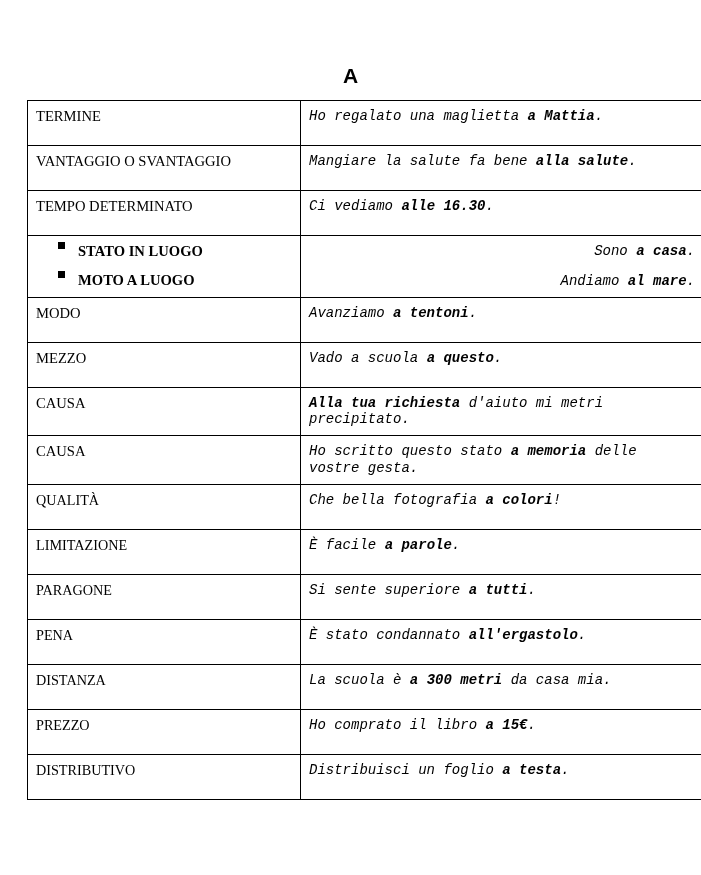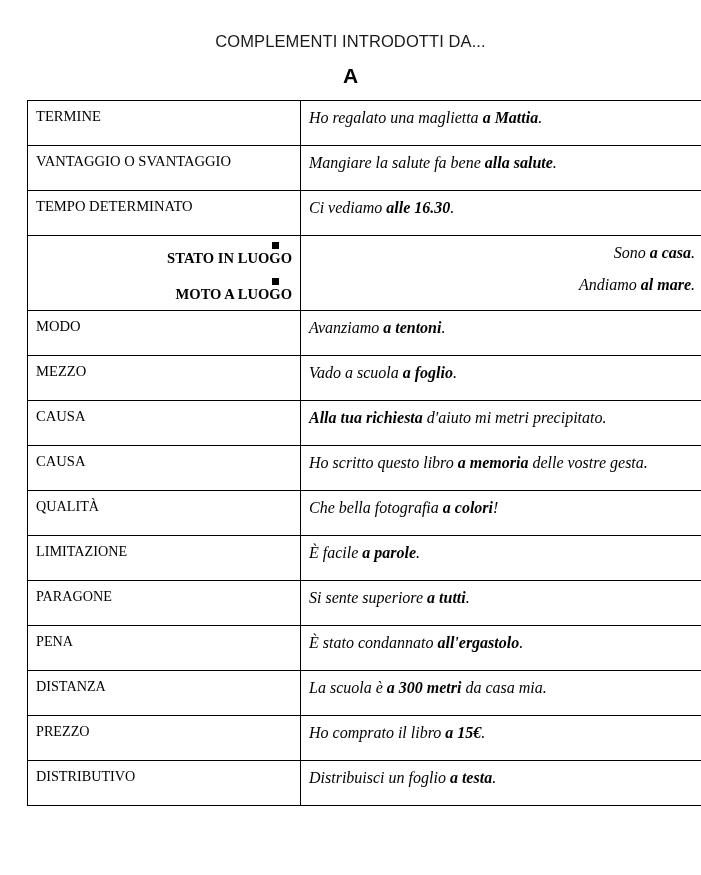--- a/index.html
+++ b/index.html
@@ -82,42 +82,41 @@
   }
   .term-label.bold {
     font-weight: 400;
   }
   .term-label.plain {
     font-weight: 400;
     font-size: 14.2px;
   }
 
   .example {
-    font-family: Liberation Serif, serif;
+    font-family: Liberation Mono, monospace;
     font-style: italic;
-    font-size: 16px;
+    font-size: 14px;
     line-height: 1.2;
   }
   .example b {
     font-weight: 700;
     font-style: italic;
   }
 
   
   .bullet-list {
     list-style: none;
     margin: 0;
     padding: 0;
   }
   .bullet-list li {
     display: flex;
-    align-items: flex-end;
+    align-items: flex-start;
     margin: 0 0 12px 0;
     padding-left: 22px;
-    flex-direction: column;
   }
   .bullet-list li:last-child {
     margin-bottom: 0;
   }
   .bullet-sq {
     display: inline-block;
     width: 7px;
     height: 7px;
     background: #000000;
     margin-right: 13px;
@@ -142,21 +141,20 @@
 
   
   tr.r-std td { height: 30px; }
   tr.r-bullets td { height: 43px; }
 </style>
 </head>
 <body>
 
 <div class="page">
 
-  <div class="doc-title">COMPLEMENTI INTRODOTTI DA...</div>
 
   <div class="doc-subtitle">A</div>
 
   <div class="table-wrap">
     <table class="grid">
       <tbody>
           <tr class="r-std">
             <td class="col-term">
               <div class="term-label bold">TERMINE</div>
             </td>
@@ -206,37 +204,37 @@
             </td>
             <td class="col-ex">
               <div class="example"><span>Avanziamo </span><b>a tentoni</b><span>.</span></div>
             </td>
           </tr>
           <tr class="r-std">
             <td class="col-term">
               <div class="term-label bold">MEZZO</div>
             </td>
             <td class="col-ex">
-              <div class="example"><span>Vado a scuola </span><b>a foglio</b><span>.</span></div>
+              <div class="example"><span>Vado a scuola </span><b>a questo</b><span>.</span></div>
             </td>
           </tr>
           <tr class="r-std">
             <td class="col-term">
               <div class="term-label bold">CAUSA</div>
             </td>
             <td class="col-ex">
               <div class="example"><span></span><b>Alla tua richiesta</b><span> d'aiuto mi metri precipitato.</span></div>
             </td>
           </tr>
           <tr class="r-std">
             <td class="col-term">
               <div class="term-label bold">CAUSA</div>
             </td>
             <td class="col-ex">
-              <div class="example"><span>Ho scritto questo libro </span><b>a memoria</b><span> delle vostre gesta.</span></div>
+              <div class="example"><span>Ho scritto questo stato </span><b>a memoria</b><span> delle vostre gesta.</span></div>
             </td>
           </tr>
           <tr class="r-std">
             <td class="col-term">
               <div class="term-label plain">QUALITÀ</div>
             </td>
             <td class="col-ex">
               <div class="example"><span>Che bella fotografia </span><b>a colori</b><span>!</span></div>
             </td>
           </tr>

